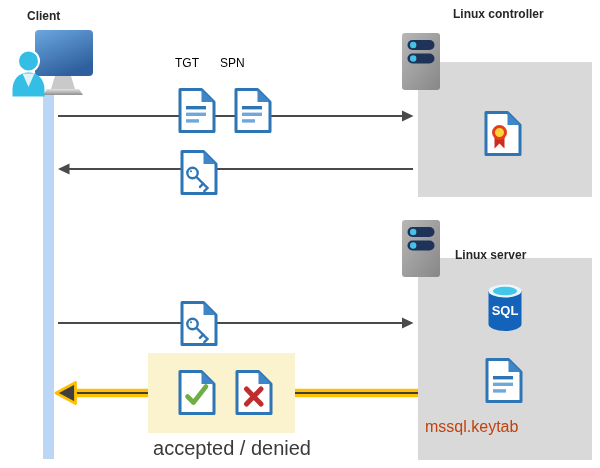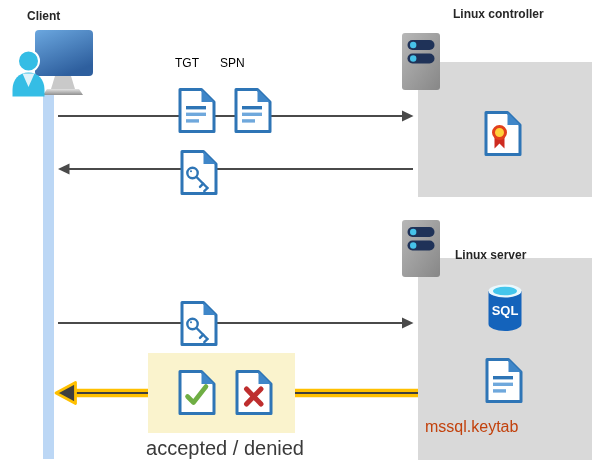--- a/index.html
+++ b/index.html
@@ -9,21 +9,21 @@
   }
   .label{position:absolute;color:#262626;}
   .label.bold{font-weight:bold;font-size:12px;line-height:1.3;}
   .lbl-client{left:27px;top:9px;}
   .lbl-domain{left:453px;top:7px;width:132px;}
   .lbl-linux{left:455px;top:236px;width:132px;margin-top:12px;}
   .lbl-ticket{font-size:12px;color:#000000;width:44px;top:56px;}
   .lbl-tgt{left:175px;}
   .lbl-spn{left:220px;}
   .lbl-keytab{left:425px;top:418px;width:160px;text-align:left;font-size:16px;color:#c2410c;}
-  .lbl-result{left:139px;top:437px;width:172px;text-align:center;font-size:20px;color:#3a3a3a;}
+  .lbl-result{left:139px;top:437px;width:172px;text-align:right;font-size:20px;color:#3a3a3a;}
   svg{position:absolute;left:0;top:0;}
   .sqltext{font-family:"Liberation Sans",sans-serif;font-weight:bold;font-size:13px;fill:#fff;}
 </style>
 </head>
 <body>
 
 <div id="stage">
 
   <svg width="600" height="468" viewBox="0 0 600 468">
     <defs>

